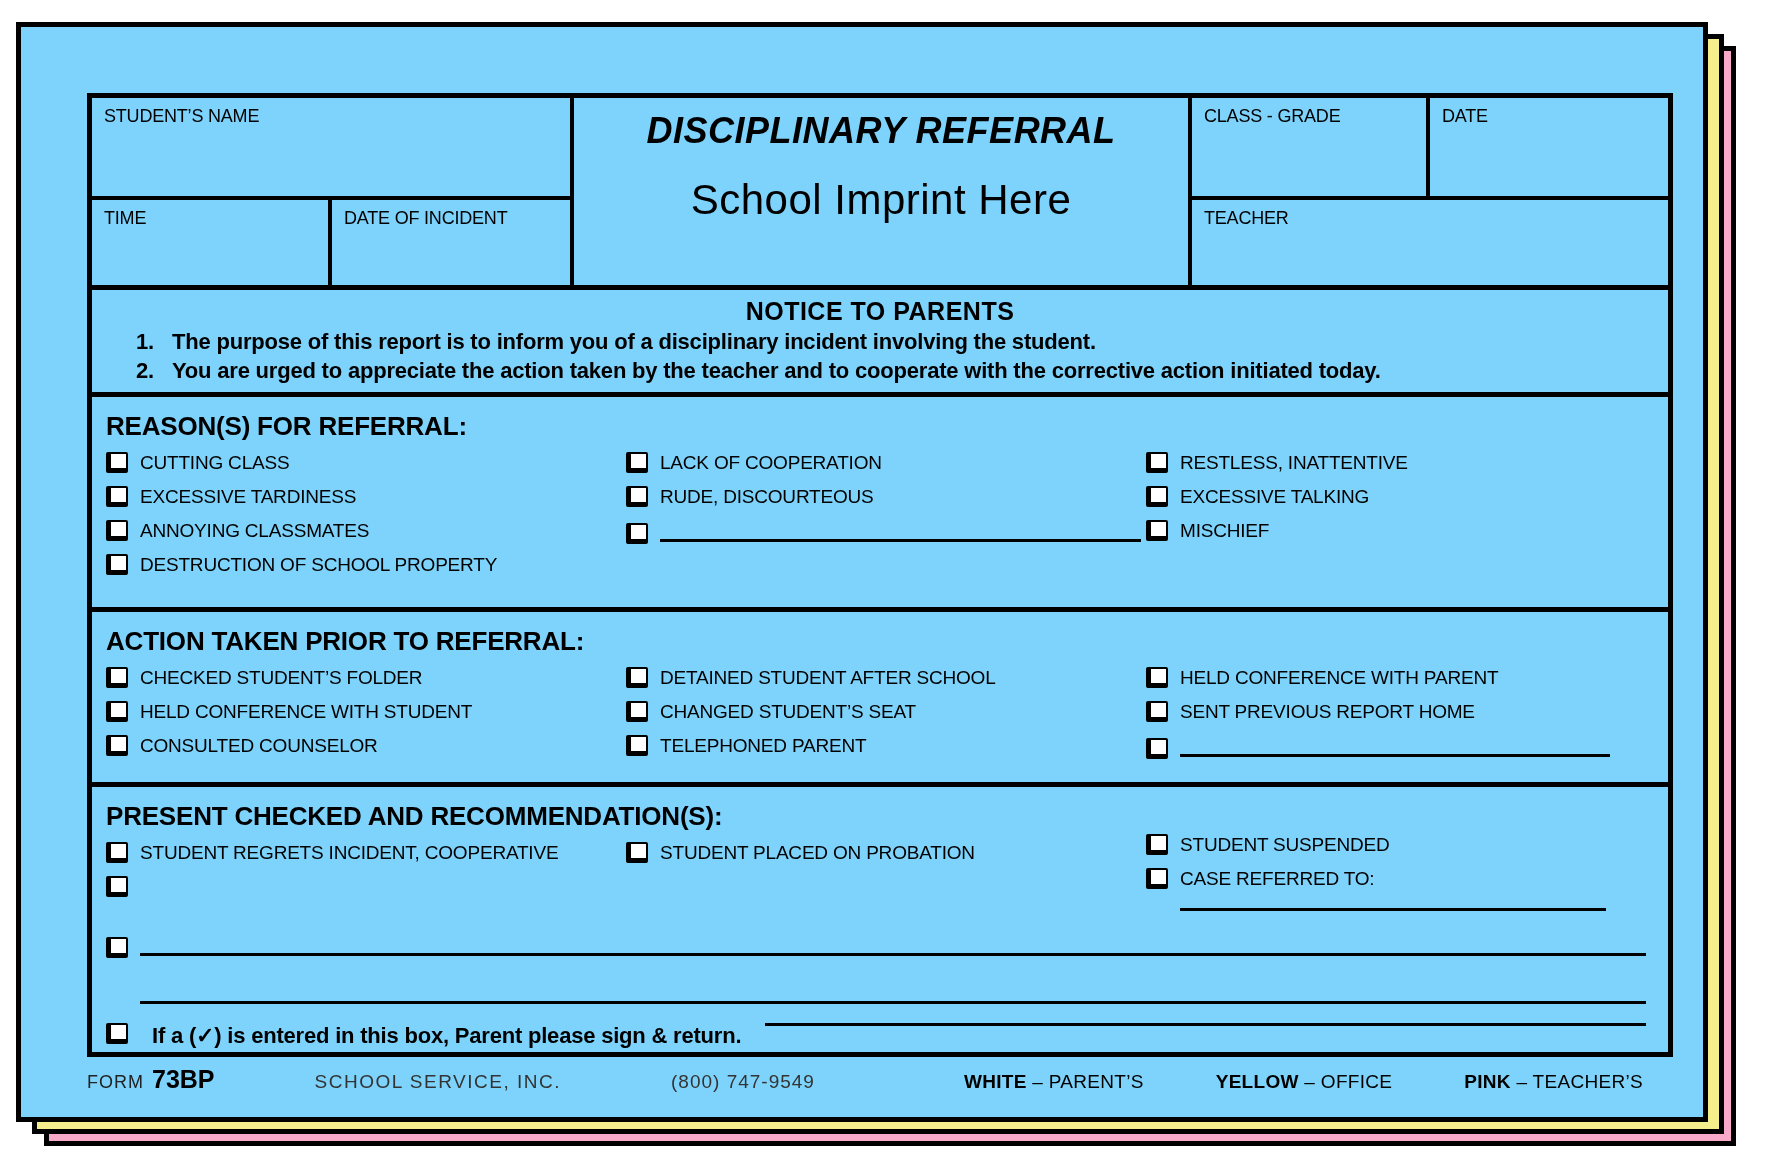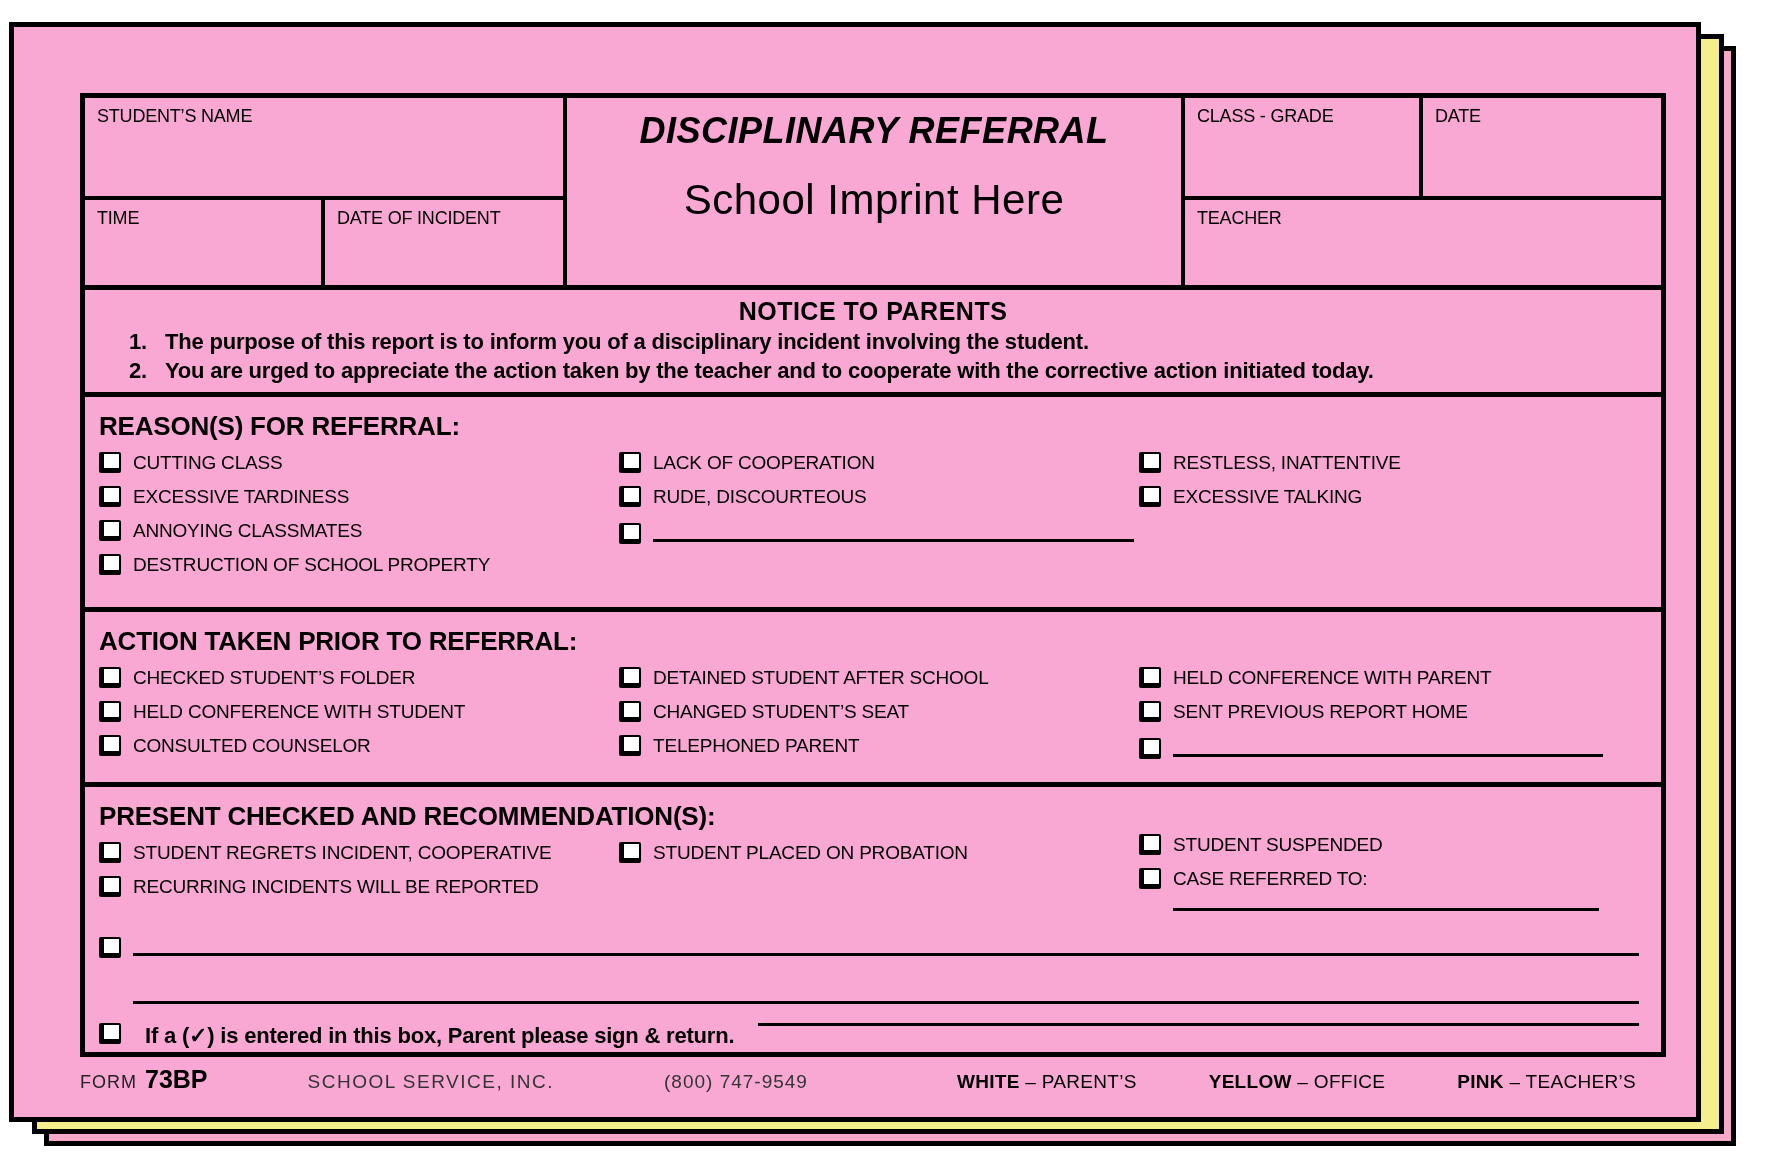--- a/index.html
+++ b/index.html
@@ -6,21 +6,21 @@
   #canvas {
     position:relative; width:1766px; height:1171px; overflow:hidden;
     background:#ffffff; font-family:"Liberation Sans", sans-serif; color:#000;
   }
   .sheet {
     position:absolute; width:1692px; height:1100px;
     border:5px solid #000; box-sizing:border-box;
   }
   #sheet-pink   { left:44px; top:46px; background:var(--pink,#f8a8c8); z-index:1; }
   #sheet-yellow { left:32px; top:34px; background:var(--yellow,#f5ee8c); z-index:2; }
-  #sheet-white  { left:9px; top:22px; background:#f9a8d4; z-index:3; }
+  #sheet-white  { left:16px; top:22px; background:#7dd3fc; z-index:3; }
 
   .form-box {
     position:absolute; left:66px; top:66px; width:1586px; height:964px;
     border:5px solid #000; box-sizing:border-box;
   }
 
   
   .hdr { display:flex; height:192px; border-bottom:5px solid #000; box-sizing:border-box; }
   .hdr-left { width:478px; display:flex; flex-direction:column; }
   .name-cell { height:102px; border-bottom:4px solid #000; box-sizing:border-box; padding:8px 0 0 12px; }
@@ -172,20 +172,24 @@
         </div>
         <div class="col c3">
           <div class="item">
             <span class="cb"></span>
             <span>RESTLESS, INATTENTIVE</span>
           </div>
           <div class="item">
             <span class="cb"></span>
             <span>EXCESSIVE TALKING</span>
           </div>
+          <div class="item">
+            <span class="cb"></span>
+            <span>MISCHIEF</span>
+          </div>
         </div>
       </div>
 
       <div class="section sec-actions">
         <div class="sec-h">ACTION TAKEN PRIOR TO REFERRAL:</div>
         <div class="col c1">
           <div class="item">
             <span class="cb"></span>
             <span>CHECKED STUDENT’S FOLDER</span>
           </div>
@@ -230,21 +234,20 @@
 
       <div class="section sec-present">
         <div class="sec-h">PRESENT CHECKED AND RECOMMENDATION(S):</div>
         <div class="col c1">
           <div class="item">
             <span class="cb"></span>
             <span>STUDENT REGRETS INCIDENT, COOPERATIVE</span>
           </div>
           <div class="item">
             <span class="cb"></span>
-            <span>RECURRING INCIDENTS WILL BE REPORTED</span>
           </div>
         </div>
         <div class="col c2">
           <div class="item">
             <span class="cb"></span>
             <span>STUDENT PLACED ON PROBATION</span>
           </div>
         </div>
         <div class="col c3" style="top:44px;">
           <div class="item">

